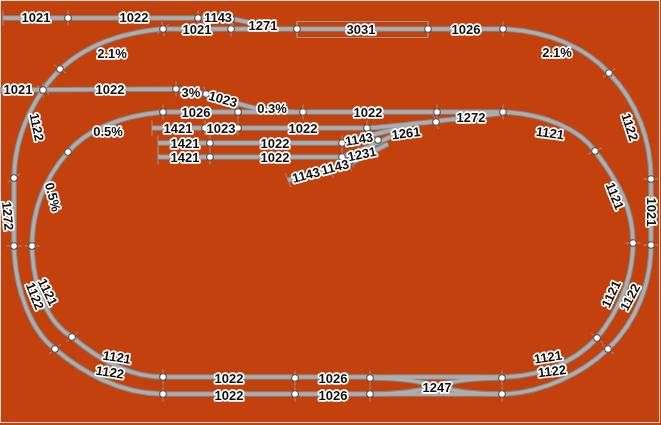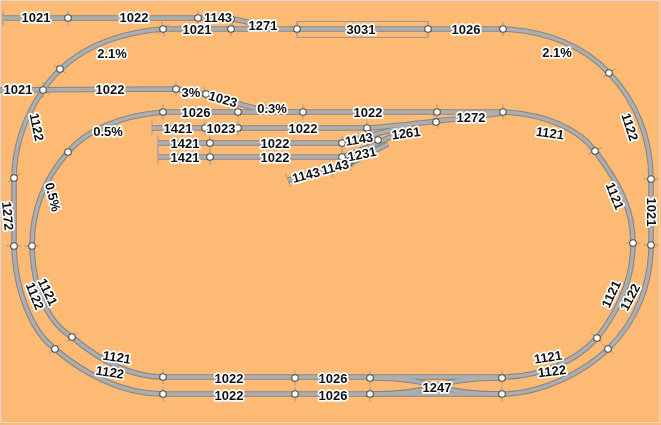--- a/index.html
+++ b/index.html
@@ -1,17 +1,17 @@
 <!DOCTYPE html>
 <html style="--track-fill: #aeaeae; --track-edge: #868686; --tick: #9a9a9a; --node-fill: #ffffff; --node-stroke: #4d4d4d; --label: #111111; --halo: #ffffff;"><head>
 <meta charset="utf-8">
 <style>
   html,body{margin:0;padding:0;background:#fff;}
   body{font-family:"Liberation Sans", sans-serif;}
-  .plan-wrap{position:relative;width:661px;height:425px;background:#fdba74;overflow:hidden;}
+  .plan-wrap{position:relative;width:661px;height:425px;background:#c2410c;overflow:hidden;}
   svg{display:block;}
   [data-name="track-edges"] path{stroke:var(--track-edge,#868686);stroke-width:5.6;fill:none;stroke-linecap:butt;}
   [data-name="track-fills"] path{stroke:var(--track-fill,#aeaeae);stroke-width:3.4;fill:none;stroke-linecap:butt;}
   [data-name="tick-layer"] line{stroke:var(--tick,#9a9a9a);stroke-width:1;}
   [data-name="node-layer"] circle{fill:var(--node-fill,#fff);stroke:var(--node-stroke,#4d4d4d);stroke-width:1.1;}
   .lbl{font:bold 13px "Liberation Sans", sans-serif;fill:var(--label,#111);stroke:var(--halo,#fff);stroke-width:3.4;paint-order:stroke;stroke-linejoin:round;text-anchor:middle;}
   [data-name="bridge-outline"]{fill:none;stroke:#9a9a9a;stroke-width:1;}
   [data-name="canvas-border"]{fill:none;stroke:#d9d9d9;stroke-width:1;}
 </style>
 </head>

